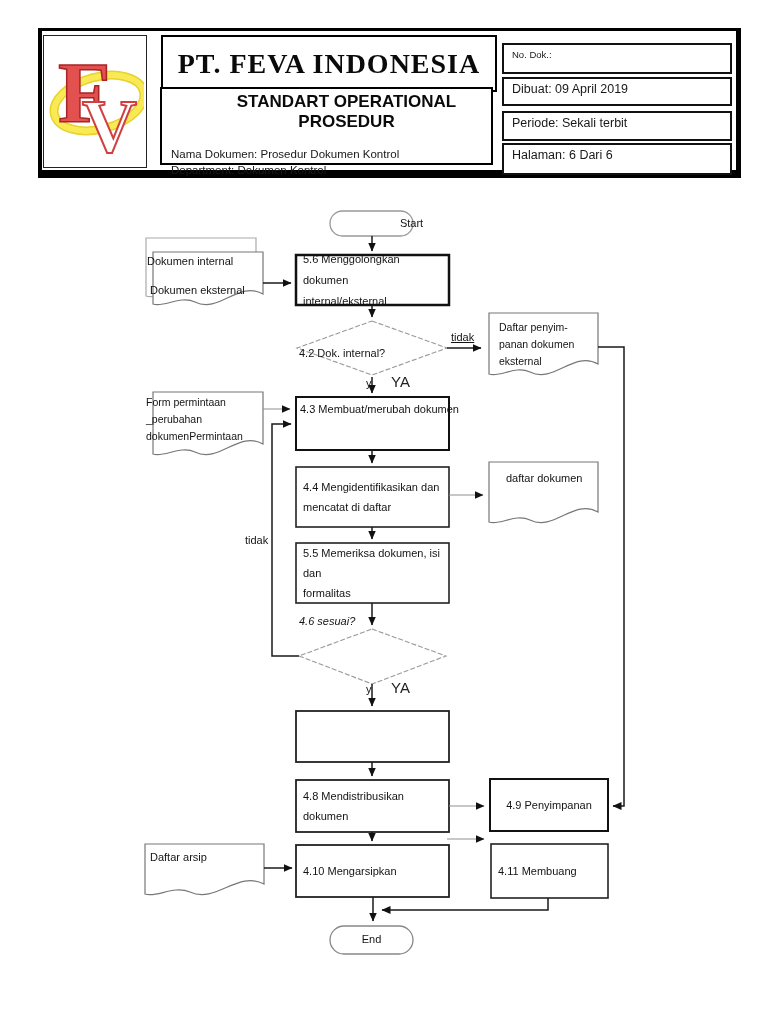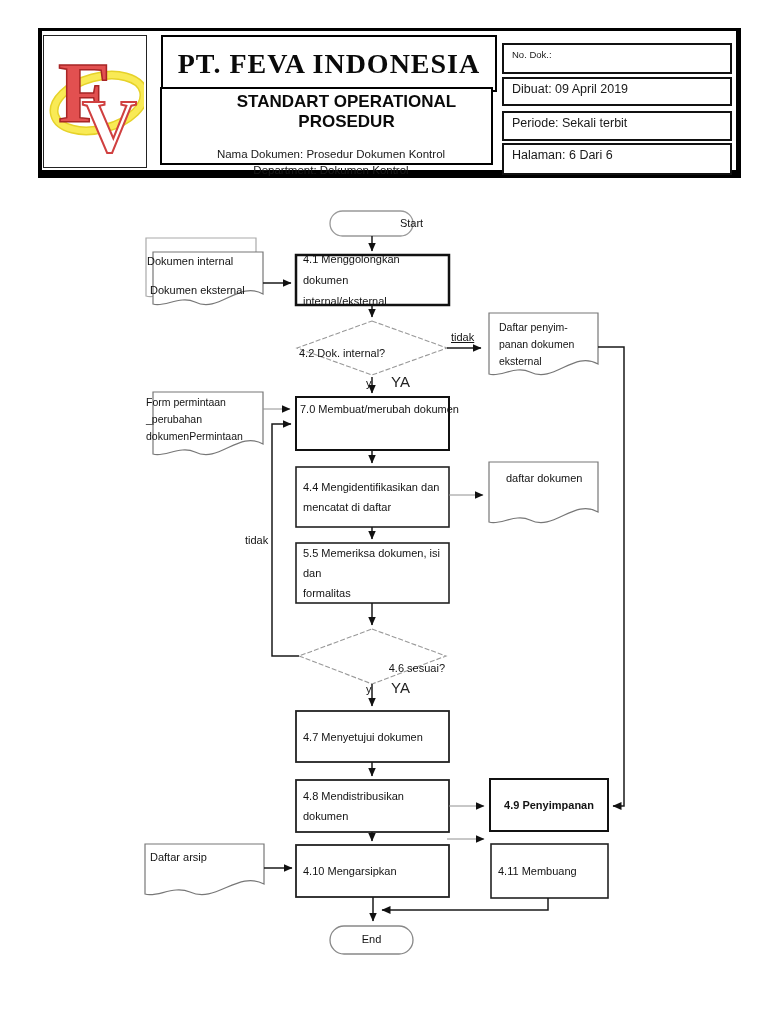--- a/index.html
+++ b/index.html
@@ -8,21 +8,21 @@
   
   .hdr-outer{position:absolute;left:38px;top:28px;width:703px;height:150px;
              border-style:solid;border-color:#000;border-width:3px 5px 8px 4px;background:#fff;box-sizing:border-box;}
   .hdr-box{position:absolute;background:#fff;box-sizing:border-box;}
   .logo-cell{left:43px;top:35px;width:104px;height:133px;border:1.5px solid #222;}
   .title-box{left:161px;top:35px;width:336px;height:57px;border:2.5px solid #000;
              display:flex;align-items:center;justify-content:center;}
   .company{font-family:"Liberation Serif",serif;font-weight:bold;font-size:28px;letter-spacing:1px;color:#0a0a0a;}
   .sop-box{left:160px;top:87px;width:333px;height:78px;border:2.5px solid #000;}
   .sop-title{margin-top:3px;text-align:center;font-weight:bold;font-size:17px;letter-spacing:0px;color:#0a0a0a;margin-left:40px;}
-  .sop-meta{margin:14px 0 0 9px;font-size:11.5px;line-height:16px;color:#191919;text-align:center;}
+  .sop-meta{margin:14px 0 0 9px;font-size:11.5px;line-height:16px;color:#191919;}
   .rc{left:502px;width:230px;border:2px solid #111;padding:3px 0 0 8px;font-size:12.5px;color:#191919;margin-top:10px;}
   .rc1{top:33px;height:31px;font-size:9.5px;padding-top:4px;}
   .rc2{top:67px;height:29px;}
   .rc3{top:101px;height:30px;}
   .rc4{top:133px;height:32px;}
   
   .flow-svg{position:absolute;left:0;top:0;width:768px;height:1024px;}
   .fl{position:absolute;font-size:11px;color:#131313;white-space:pre-line;line-height:20px;}
   .fl.ctr{display:flex;align-items:center;padding-left:4px;box-sizing:border-box;}
   .fl.one{line-height:13px;}
@@ -121,52 +121,51 @@
       <line x1="449" y1="806" x2="484" y2="806" marker-end="url(#ah)"></line>
       <line x1="447" y1="839" x2="484" y2="839" marker-end="url(#ah)"></line>
     </g>
   </svg>
 
   <div class="fl term-lb" style="left:330px;top:217px;width:83px;padding-left:40px;">Start</div>
 
   <div class="fl one" style="left:147px;top:255px;">Dokumen internal</div>
   <div class="fl one" style="left:150px;top:284px;">Dokumen eksternal</div>
 
-  <div class="fl ctr" style="left:299px;top:255px;width:148px;height:50px;line-height:21px;">4.1 Menggolongkan dokumen
+  <div class="fl ctr" style="left:299px;top:255px;width:148px;height:50px;line-height:21px;">5.6 Menggolongkan dokumen
 internal/eksternal</div>
 
   <div class="fl dec-lb" style="left:299px;top:347px;">4.2 Dok. internal?</div>
   <div class="fl one und" style="left:451px;top:331px;">tidak</div>
   <div class="fl doc-lb" style="left:499px;top:319px;">Daftar penyim-
 panan dokumen
 eksternal</div>
 
   <div class="fl small-y" style="left:366px;top:378px;">y</div>
   <div class="fl ya" style="left:391px;top:374px;">YA</div>
 
   <div class="fl doc-lb" style="left:146px;top:394px;">Form permintaan
 _perubahan
 dokumenPermintaan</div>
-  <div class="fl one" style="left:300px;top:403px;">7.0 Membuat/merubah dokumen</div>
+  <div class="fl one" style="left:300px;top:403px;">4.3 Membuat/merubah dokumen</div>
 
   <div class="fl ctr" style="left:299px;top:467px;width:148px;height:60px;">4.4 Mengidentifikasikan dan
 mencatat di daftar</div>
   <div class="fl one" style="left:506px;top:472px;">daftar dokumen</div>
 
   <div class="fl one" style="left:245px;top:534px;">tidak</div>
   <div class="fl ctr" style="left:299px;top:543px;width:148px;height:60px;">5.5 Memeriksa dokumen, isi dan
 formalitas</div>
 
-  <div class="fl dec-lb" style="left:299px;top:662px;width:146px;text-align:right;">4.6 sesuai?</div>
+  <div class="fl dec-lb" style="left:299px;top:615px;width:146px;text-align:left;font-style:italic;">4.6 sesuai?</div>
   <div class="fl small-y" style="left:366px;top:684px;">y</div>
   <div class="fl ya" style="left:391px;top:680px;">YA</div>
 
-  <div class="fl ctr" style="left:299px;top:711px;width:148px;height:51px;">4.7 Menyetujui dokumen</div>
   <div class="fl ctr" style="left:299px;top:780px;width:148px;height:52px;">4.8 Mendistribusikan dokumen</div>
-  <div class="fl ctr" style="left:490px;top:779px;width:118px;height:52px;justify-content:center;padding-left:0;font-weight:bold;">4.9 Penyimpanan</div>
+  <div class="fl ctr" style="left:490px;top:779px;width:118px;height:52px;justify-content:center;padding-left:0;">4.9 Penyimpanan</div>
 
   <div class="fl one" style="left:150px;top:851px;">Daftar arsip</div>
   <div class="fl ctr" style="left:299px;top:845px;width:148px;height:52px;">4.10 Mengarsipkan</div>
   <div class="fl ctr" style="left:494px;top:844px;width:114px;height:54px;">4.11 Membuang</div>
 
   <div class="fl term-lb" style="left:330px;top:933px;width:83px;">End</div>
 
 </div>
 
 </body></html>

